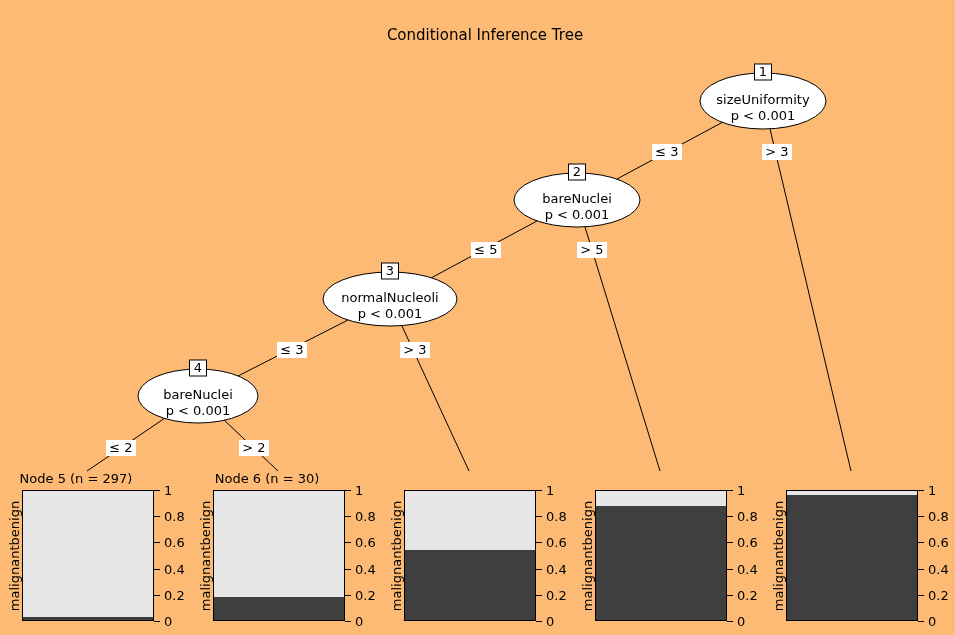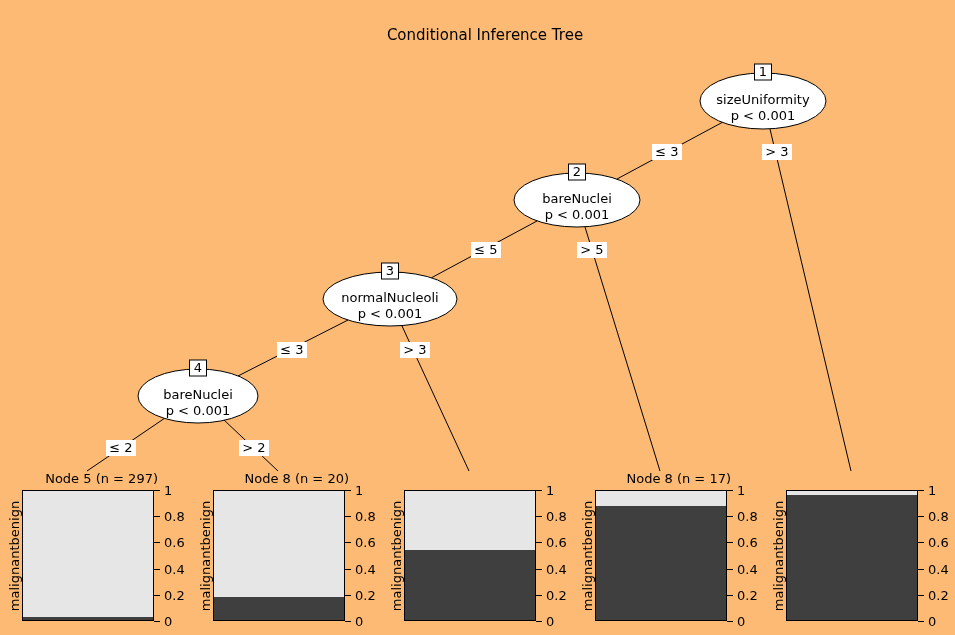--- a/index.html
+++ b/index.html
@@ -9,22 +9,22 @@
   .canvas svg { position:absolute; left:0; top:0; }
   svg text { font-family:"DejaVu Sans","Liberation Sans",sans-serif; font-size:13px; fill:#000; }
   svg .mid { text-anchor:middle; }
   svg .title-text { font-size:15px; }
   svg .node-ell { fill:#fff; stroke:#000; stroke-width:1; }
   svg .badge { fill:#fff; stroke:#000; stroke-width:1; }
   svg .edge { stroke:#000; stroke-width:1; }
   svg .lblbg { fill:#fff; }
 
   .panel { position:absolute; top:470px; width:190px; height:164px; font-size:13px; }
-  .hdr { position:absolute; left:20px; top:0; width:132px; height:20px; line-height:18px;
-         text-align:right; white-space:nowrap; }
+  .hdr { position:absolute; left:4px; top:0; width:132px; height:20px; line-height:18px;
+         text-align:center; white-space:nowrap; }
   .box { position:absolute; left:16px; top:20px; width:132px; height:131px; border:1px solid #000; }
   .seg-dark { position:absolute; left:0; right:0; bottom:0; }
   .rot { position:absolute; left:0; top:20px; width:16px; height:131px; }
   .rot-inner { position:absolute; left:50%; top:50%; transform:translate(-50%,-50%) rotate(-90deg);
                white-space:nowrap; }
   .axis { position:absolute; left:148px; top:20px; width:42px; height:131px; }
   .tickmark { position:absolute; left:0; width:6px; height:1px; background:#000; }
   .ticklbl { position:absolute; left:10px; transform:translateY(-50%); white-space:nowrap; }
 </style>
 </head>
@@ -132,21 +132,21 @@
         <span class="ticklbl" style="top: 80%;">0.2</span>
         <div class="tickmark" style="top: 100%;"></div>
         <span class="ticklbl" style="top: 100%;">0</span>
       </div>
   </div>
 
   <div class="panel" style="left:197px">
     <div class="rot">
         <span class="rot-inner"><span>malignant</span><span>benign</span></span>
       </div>
-    <div class="hdr">Node 8 (n = 20)</div>
+    <div class="hdr">Node 6 (n = 30)</div>
     <div class="box" style="background: rgb(230, 230, 230);">
       <div class="seg-dark" style="height: 18%; background: rgb(63, 63, 63);"></div>
     </div>
     <div class="axis">
         <div class="tickmark" style="top: 0%;"></div>
         <span class="ticklbl" style="top: 0%;">1</span>
         <div class="tickmark" style="top: 20%;"></div>
         <span class="ticklbl" style="top: 20%;">0.8</span>
         <div class="tickmark" style="top: 40%;"></div>
         <span class="ticklbl" style="top: 40%;">0.6</span>
@@ -179,21 +179,20 @@
         <span class="ticklbl" style="top: 80%;">0.2</span>
         <div class="tickmark" style="top: 100%;"></div>
         <span class="ticklbl" style="top: 100%;">0</span>
       </div>
   </div>
 
   <div class="panel" style="left:579px">
     <div class="rot">
         <span class="rot-inner"><span>malignant</span><span>benign</span></span>
       </div>
-    <div class="hdr">Node 8 (n = 17)</div>
     <div class="box" style="background: rgb(230, 230, 230);">
       <div class="seg-dark" style="height: 88%; background: rgb(63, 63, 63);"></div>
     </div>
     <div class="axis">
         <div class="tickmark" style="top: 0%;"></div>
         <span class="ticklbl" style="top: 0%;">1</span>
         <div class="tickmark" style="top: 20%;"></div>
         <span class="ticklbl" style="top: 20%;">0.8</span>
         <div class="tickmark" style="top: 40%;"></div>
         <span class="ticklbl" style="top: 40%;">0.6</span>

